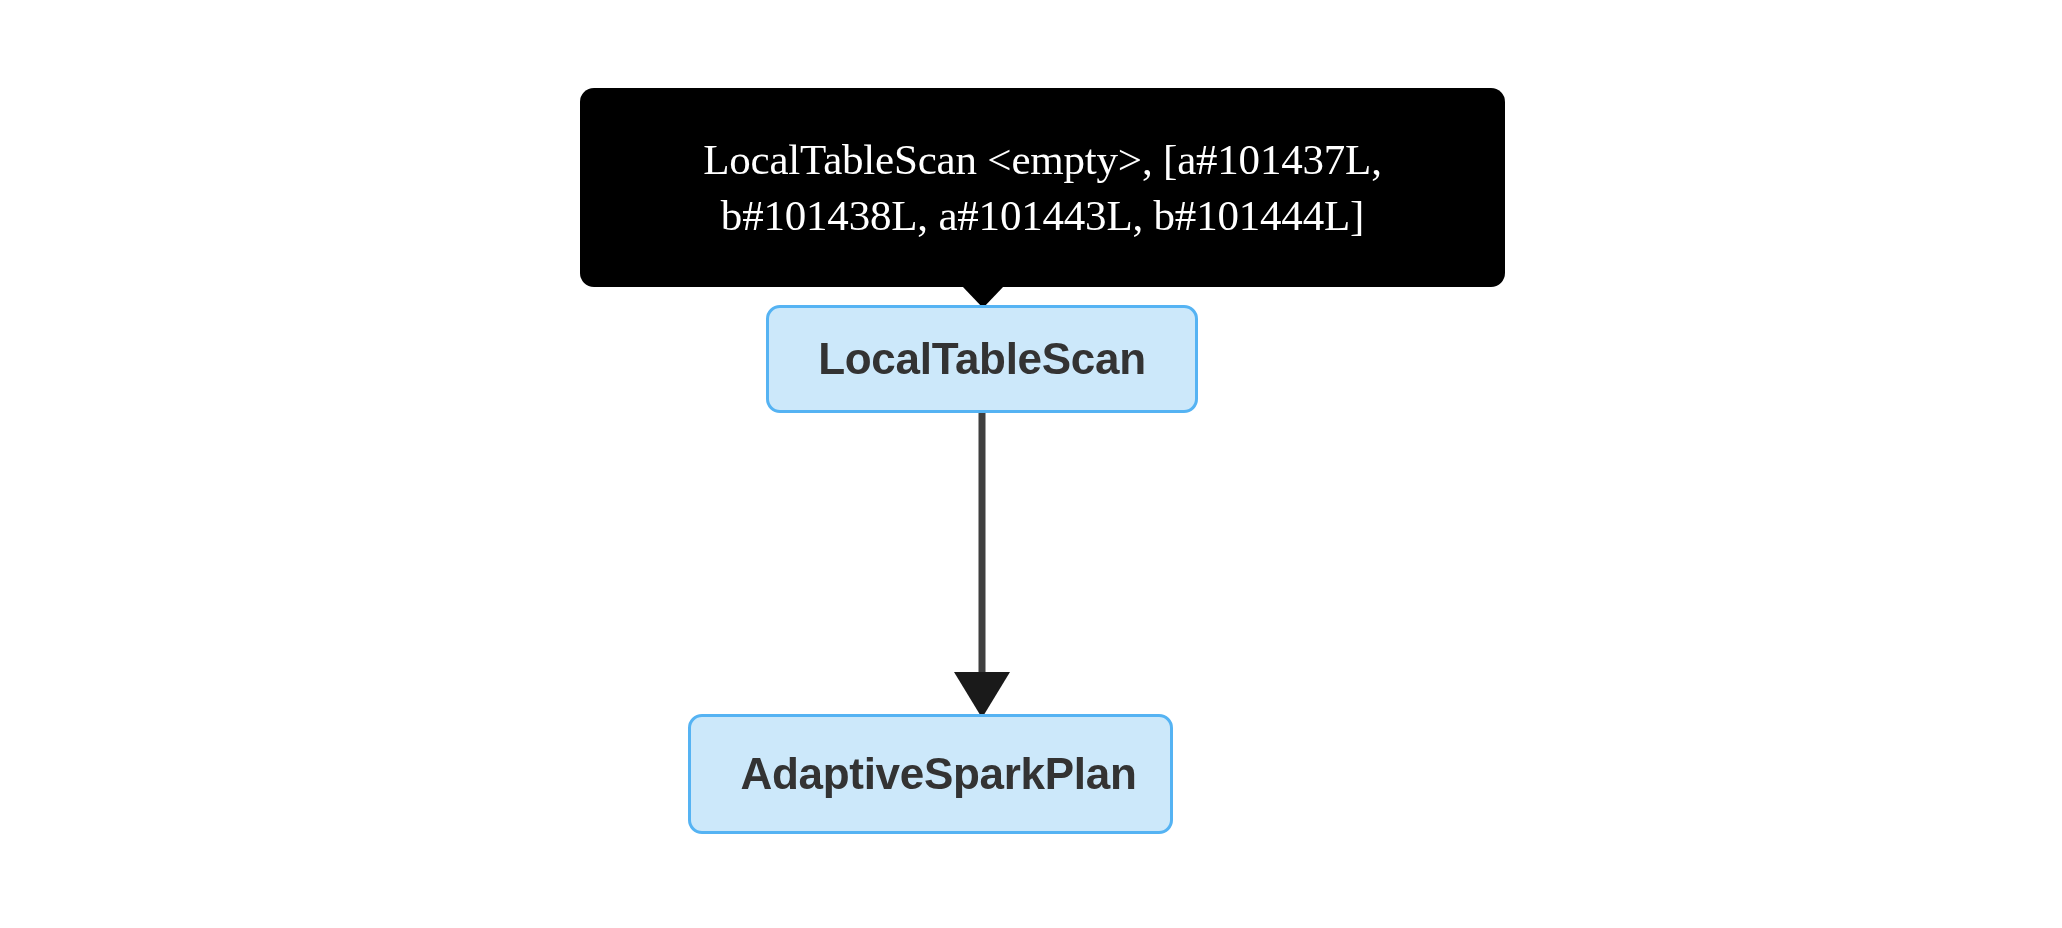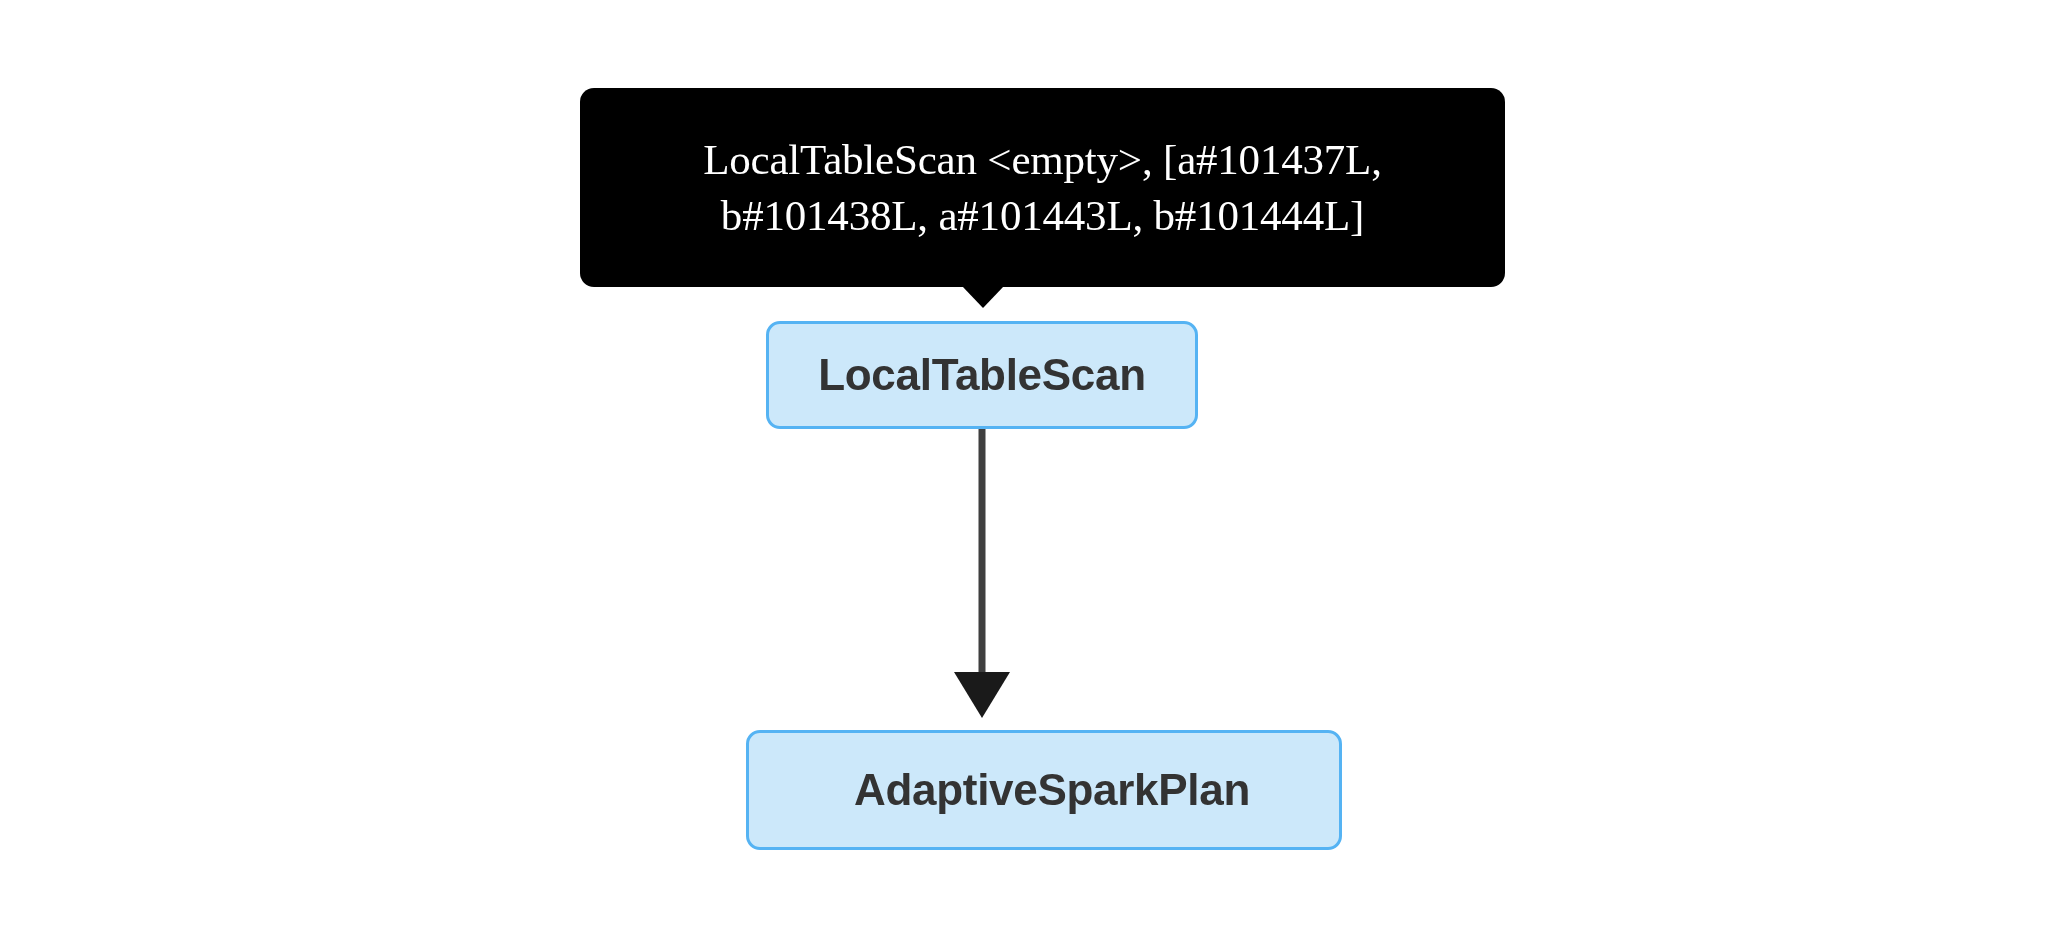--- a/index.html
+++ b/index.html
@@ -61,41 +61,40 @@
   
   .node {
     position: absolute;
     box-sizing: border-box;
     background: #cce8fa;
     border: 3px solid #55b3f3;
     border-radius: 14px;
     display: flex;
     align-items: center;
     justify-content: center;
-    margin-top: 16px;
   }
   .node-label {
     color: #333333;
     font-weight: bold;
     font-size: 44px;
     letter-spacing: -0.3px;
     white-space: nowrap;
     font-family: "Liberation Sans", sans-serif;
   }
 
   #node-localtablescan {
     left: 766px;
     top: 305px;
     width: 432px;
     height: 108px;
   }
   #node-adaptivesparkplan {
-    left: 746px;
+    left: 688px;
     top: 714px;
-    width: 596px;
+    width: 485px;
     height: 120px;
     padding-left: 16px;
   }
 
   
   .edge-svg {
     position: absolute;
     left: 0;
     top: 0;
     width: 2062px;

